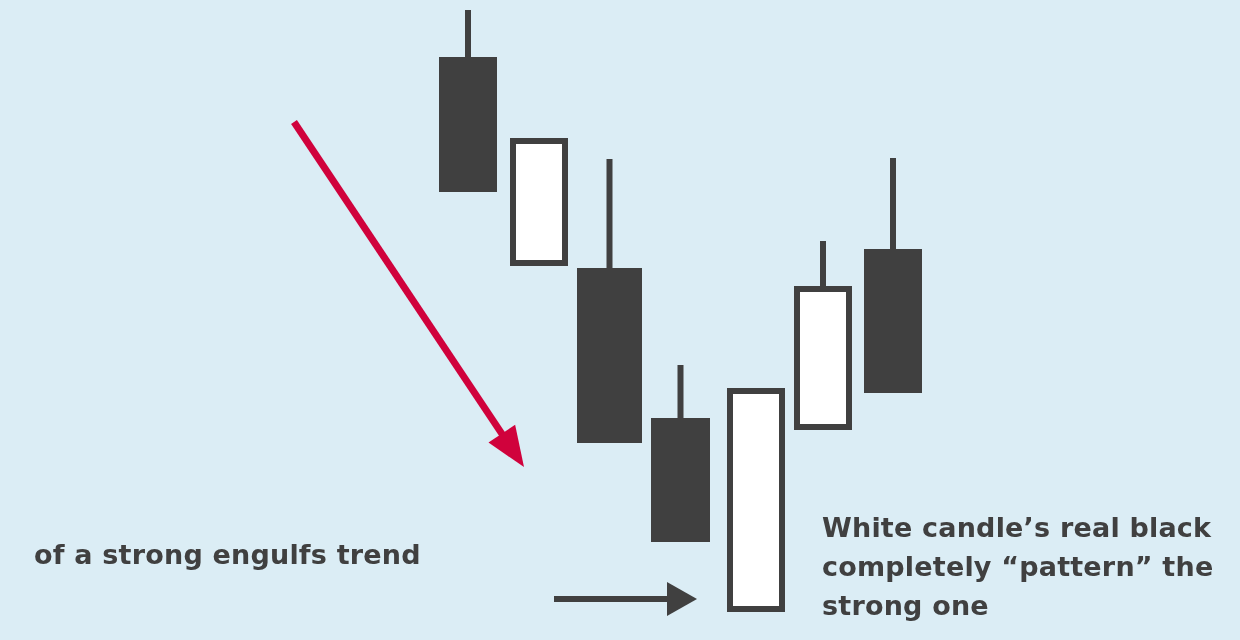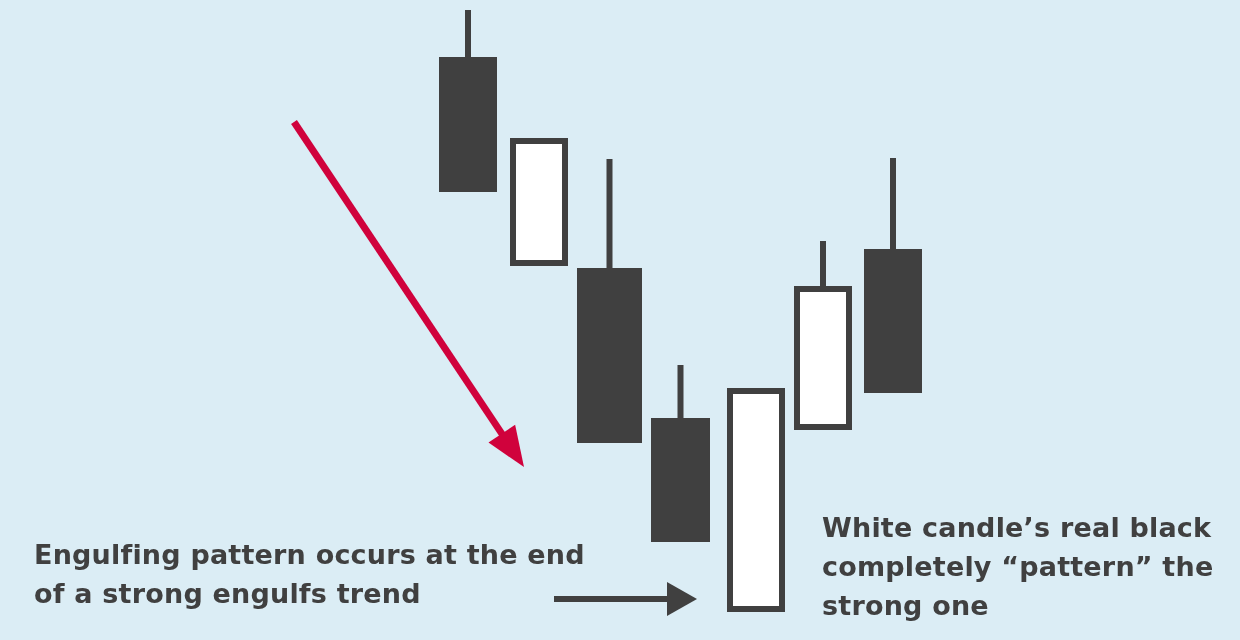--- a/index.html
+++ b/index.html
@@ -46,21 +46,20 @@
     <line id="trend-line" stroke="#d0023c" stroke-width="7" stroke-linecap="butt" x1="294" y1="122" x2="502.9213925434413" y2="435.3820888151619"></line>
     <polygon id="trend-head" fill="#d0023c" points="524,467 488.4991874415853,442.5931913660899 515.1247968603964,424.84278508688254"></polygon>
   </g>
   <g>
     <line id="pointer-line" stroke="#404040" stroke-width="6" x1="554" y1="599" x2="669" y2="599"></line>
     <polygon id="pointer-head" fill="#404040" points="697,599 667,582 667,616"></polygon>
   </g>
 </svg>
 
 <div class="label" id="left-label">
-  <div>Engulfing pattern occurs at the end</div>
   <div>of a strong engulfs trend</div>
 </div>
 
 <div class="label" id="right-label">
   <div>White candle’s real black</div>
   <div>completely “pattern” the</div>
   <div>strong one</div>
 </div>
 
 </body></html>

